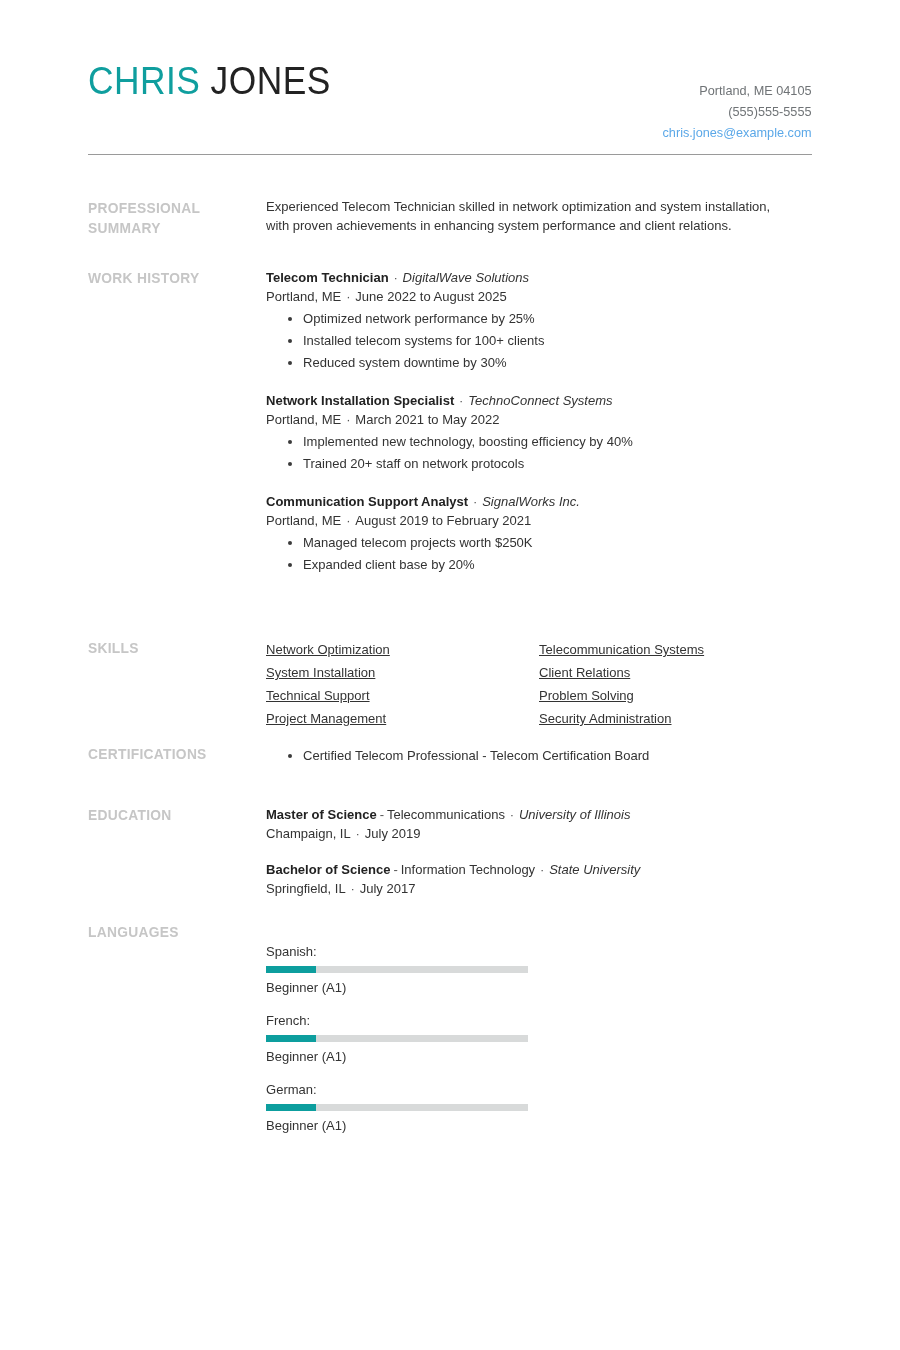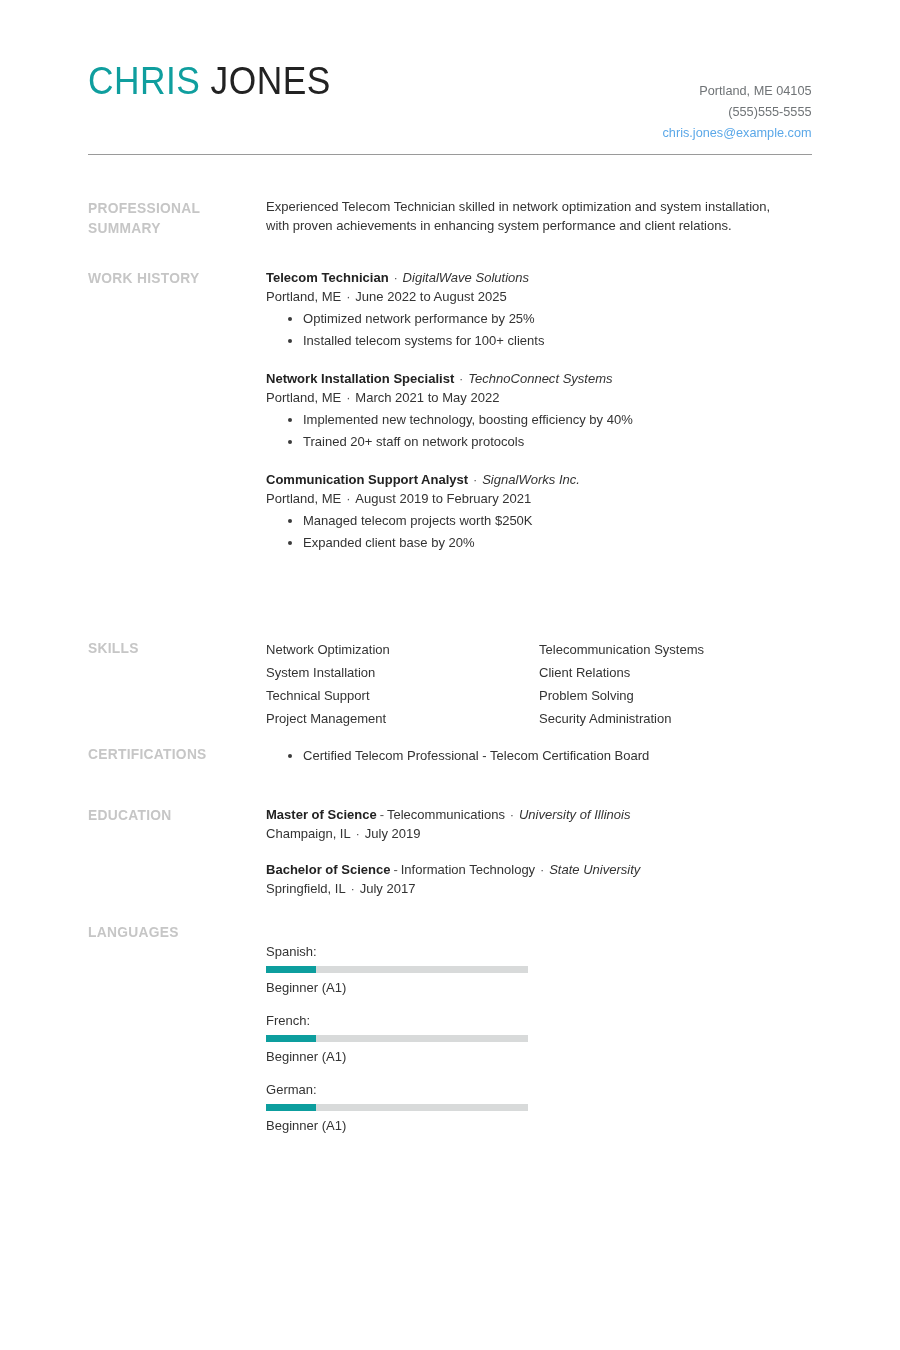--- a/index.html
+++ b/index.html
@@ -157,20 +157,21 @@
     top: 9px;
     width: 4px;
     height: 4px;
     border-radius: 50%;
     background: #3a3a3a;
   }
 
   
   .skills-grid {
     display: flex;
+    text-decoration: underline;
   }
   .skills-col {
     width: 282px;
   }
   .skill-item {
     font-size: 13.5px;
     line-height: 23px;
     color: #333333;
     white-space: nowrap;
     transform: scaleX(0.965);
@@ -273,20 +274,21 @@
       <div class="job">
         <div class="job-head">
           <span class="job-title">Telecom Technician</span><span class="dot-sep">·</span><span class="job-company">DigitalWave Solutions</span>
         </div>
         <div class="job-meta">
           <span>Portland, ME</span><span class="dot-sep">·</span><span>June 2022 to August 2025</span>
         </div>
         <ul class="bullets">
           <li><span class="li-inner">Optimized network performance by 25%</span></li>
           <li><span class="li-inner">Installed telecom systems for 100+ clients</span></li>
+          <li><span class="li-inner">Reduced system downtime by 30%</span></li>
         </ul>
       </div>
 
       <div class="job">
         <div class="job-head">
           <span class="job-title">Network Installation Specialist</span><span class="dot-sep">·</span><span class="job-company">TechnoConnect Systems</span>
         </div>
         <div class="job-meta">
           <span>Portland, ME</span><span class="dot-sep">·</span><span>March 2021 to May 2022</span>
         </div>

